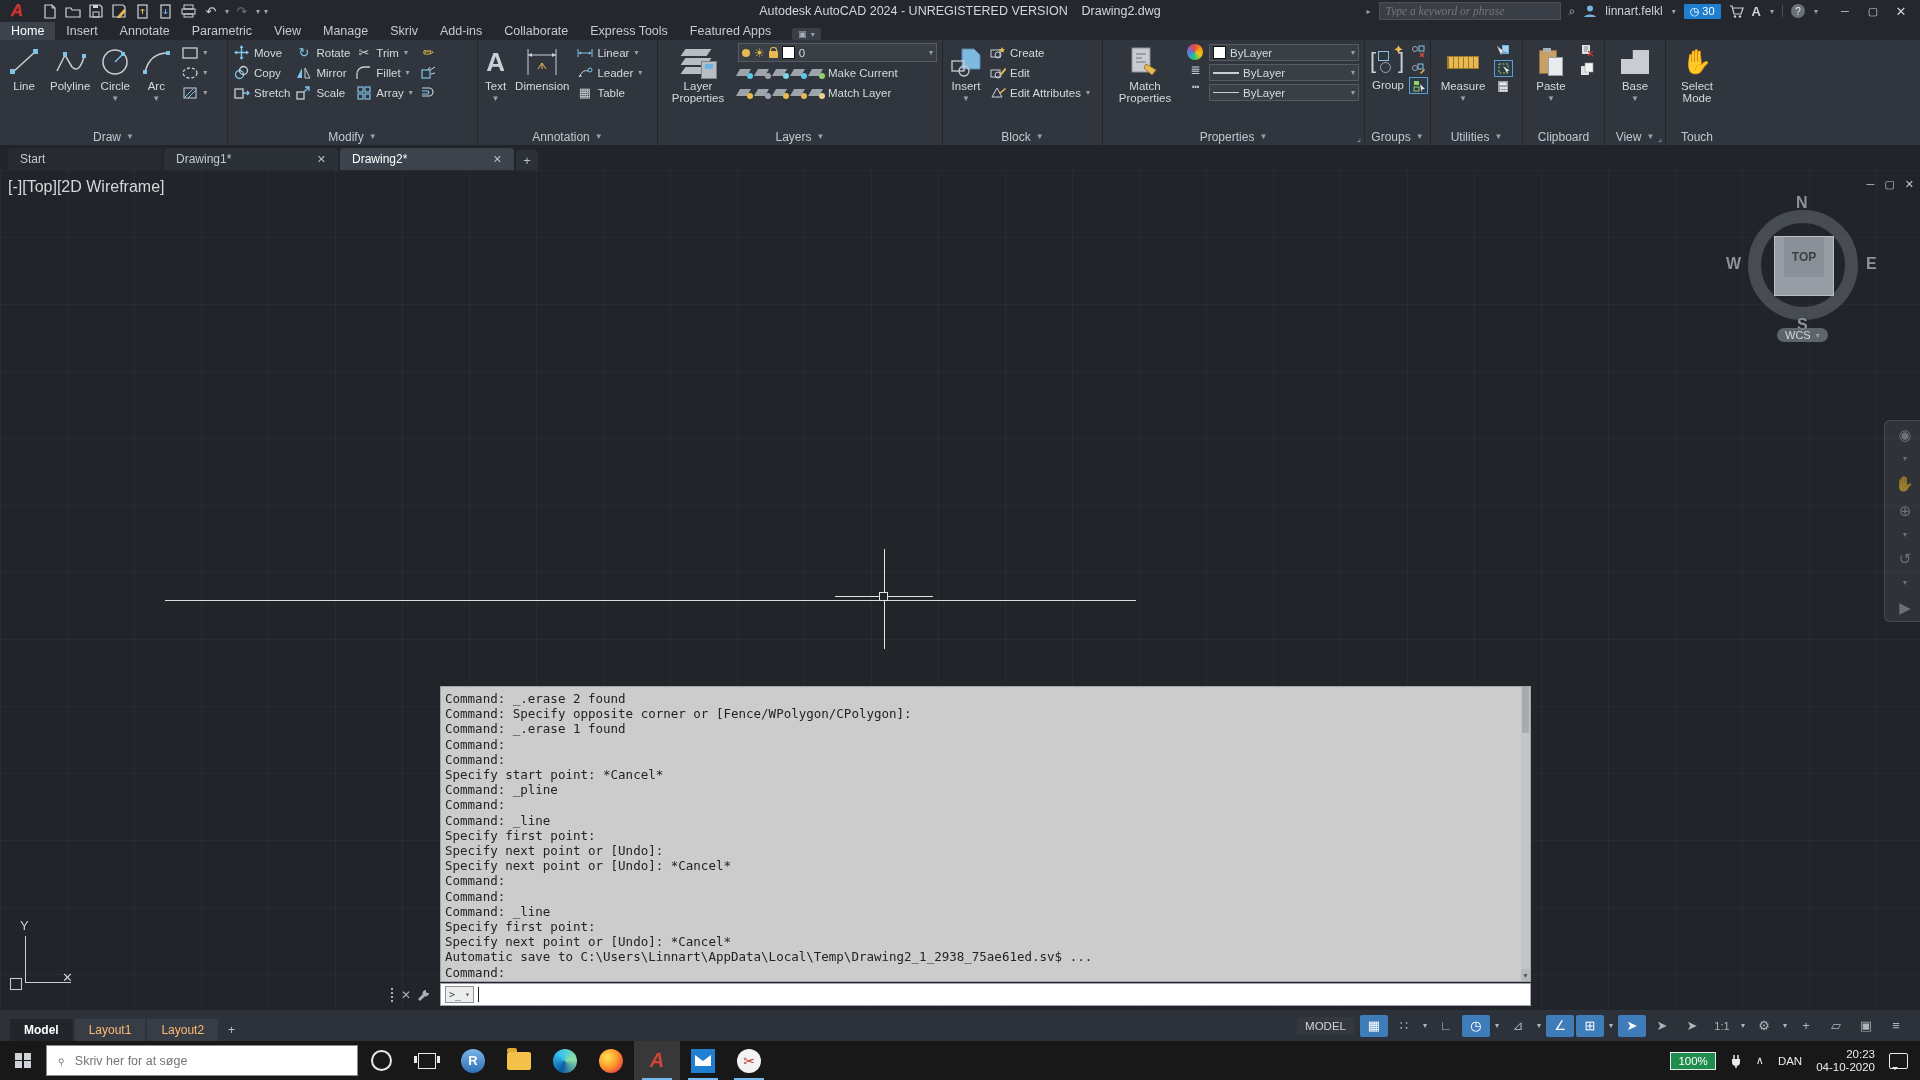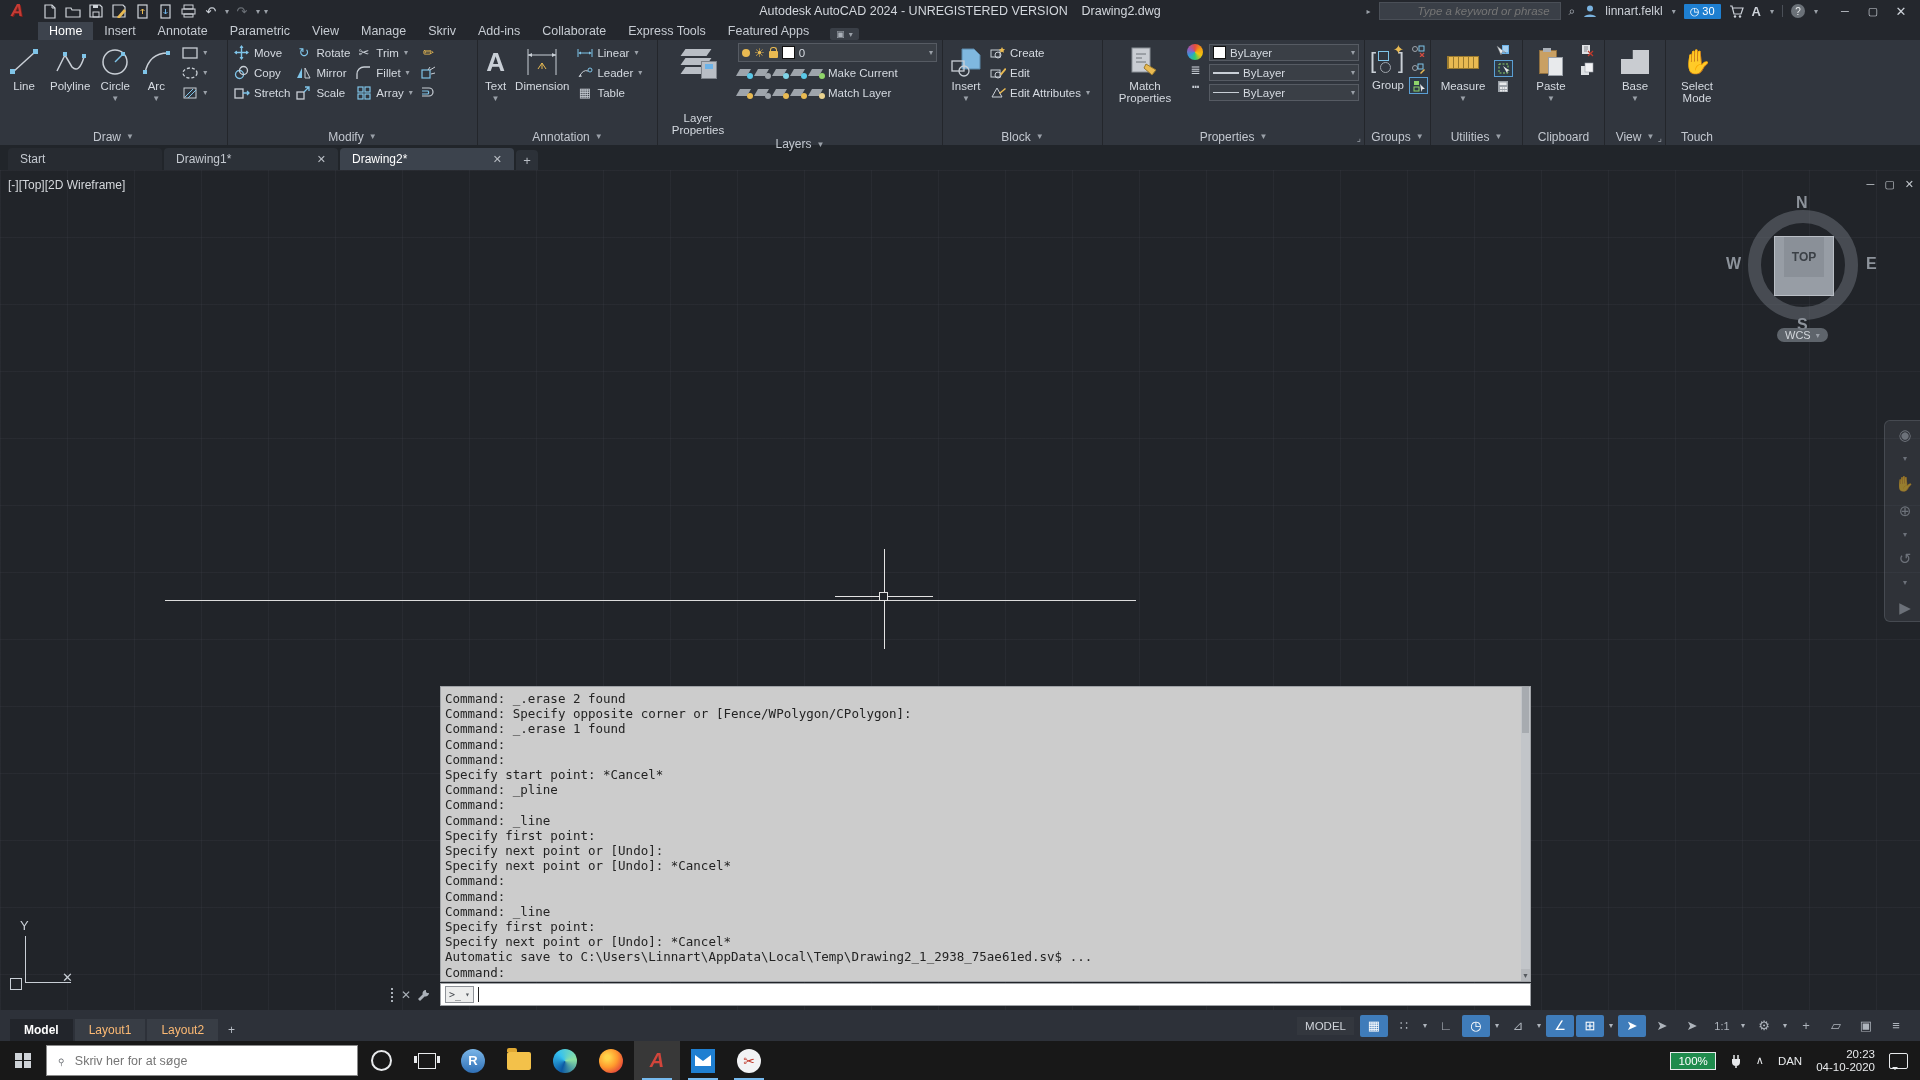--- a/index.html
+++ b/index.html
@@ -17,34 +17,34 @@
   .qat svg{display:block;}
   .qat .txtic{font-size:13px;color:#cdd2d9;}
   .qat .dim{color:#6c7178;}
   .caret{font-size:8px;color:#9aa0a8;margin-left:1px;}
   .tb-title{position:absolute;left:50%;transform:translateX(-50%);white-space:nowrap;
             font-size:12.5px;color:#d3d7dd;}
   .tb-right{margin-left:auto;display:flex;align-items:center;gap:8px;padding-right:6px;}
   .tb-search{display:flex;align-items:center;background:#3a3f47;border:1px solid #4a4f57;
              height:16px;width:172px;padding:0 4px;}
   .tb-search input{flex:1;background:transparent;border:none;outline:none;color:#9aa0a8;
-                   font-style:italic;font-size:11.5px;font-family:Liberation Sans, sans-serif;margin-left:32px;}
+                   font-style:italic;font-size:11.5px;font-family:Liberation Serif, serif;}
   .mag{color:#aab0b8;font-size:12px;}
   .userico{width:14px;height:14px;}
   .badge30{display:flex;align-items:center;gap:3px;background:#1e7fd1;color:#fff;
            padding:1px 6px;font-size:11px;border-radius:1px;}
   .winbtns{display:flex;align-items:center;gap:2px;margin-left:6px;}
   .winbtn{width:26px;height:18px;display:flex;align-items:center;justify-content:center;
           color:#cdd2d9;font-size:11px;}
   .sep-v{width:1px;height:12px;background:#4a4f57;}
 
   
   .ribbontabs{position:absolute;top:22px;left:0;width:1920px;height:18px;background:#24272d;
               display:flex;align-items:flex-end;z-index:29;}
-  .ribbontabs .tabs{display:flex;margin-left:38px;}
+  .ribbontabs .tabs{display:flex;}
   .rtab{padding:2px 11px;font-size:12.5px;color:#c6cbd2;cursor:default;}
   .rtab.active{background:#3d434d;color:#fff;}
   .ribbon-collapse{display:flex;align-items:center;gap:3px;margin-left:10px;background:#3a3f47;
                    padding:1px 6px;border-radius:2px;color:#aab0b8;font-size:9px;}
 
   
   .ribbon{position:absolute;top:40px;left:0;width:1920px;height:105px;background:#31363e;
           display:flex;z-index:28;}
   .panel{height:105px;border-right:1px solid #23262b;display:flex;flex-direction:column;box-sizing:border-box;}
   .pbody{flex:1;display:flex;padding:3px 5px 0 5px;gap:5px;}
@@ -108,21 +108,21 @@
   .ftab.start{background:#272b31;}
   .fplus{width:22px;height:20px;background:#2c3138;border-radius:4px 4px 0 0;display:flex;
          align-items:center;justify-content:center;color:#b9bec5;font-size:13px;}
 
   
   .canvas{position:absolute;top:170px;left:0;width:1920px;height:840px;background:#212429;overflow:hidden;
           background-image:
             linear-gradient(to right,rgba(130,140,155,0.07) 1px,transparent 1px),
             linear-gradient(to bottom,rgba(130,140,155,0.07) 1px,transparent 1px);
           background-size:67px 67px;}
-  .vp-label{position:absolute;left:8px;top:8px;font-size:12px;color:#d4d7db;}
+  .vp-label{position:absolute;left:8px;top:8px;font-size:16px;color:#d4d7db;}
   .vp-ctrl{position:absolute;right:6px;top:8px;display:flex;gap:10px;color:#c3c8cd;font-size:11px;}
   .dline{position:absolute;background:#dcdcdc;}
   .cross-v{position:absolute;left:884px;top:379px;width:1px;height:100px;background:#e3e3e3;}
   .cross-h{position:absolute;left:835px;top:426px;width:98px;height:1px;background:#e3e3e3;}
   .pickbox{position:absolute;left:879px;top:422px;width:9px;height:9px;border:1px solid #e3e3e3;background:#212429;box-sizing:border-box;}
 
   
   .vcube{position:absolute;right:40px;top:30px;width:150px;height:160px;}
   .vring{position:absolute;left:18px;top:10px;width:110px;height:110px;border-radius:50%;
          border:13px solid rgba(118,124,132,0.45);box-sizing:border-box;}
@@ -577,21 +577,21 @@
         </div>
       </div>
       <div class="plabel">
           <span>Annotation</span>
           <span class="caret">▼</span>
         </div>
     </div>
 
     <div class="panel" style="width:285px;">
       <div class="pbody">
-        <div class="bb" style="width:66px;gap:32px;">
+        <div class="bb" style="width:66px;">
           <span class="bicon">
             <span class="layerstack">
                 <span class="sheet" style="top:2px;"></span>
                 <span class="sheet" style="top:11px;"></span>
                 <span class="sheet" style="top:20px;"></span>
                 <span class="panelbox">
                   <i></i>
                 </span>
               </span>
           </span>

